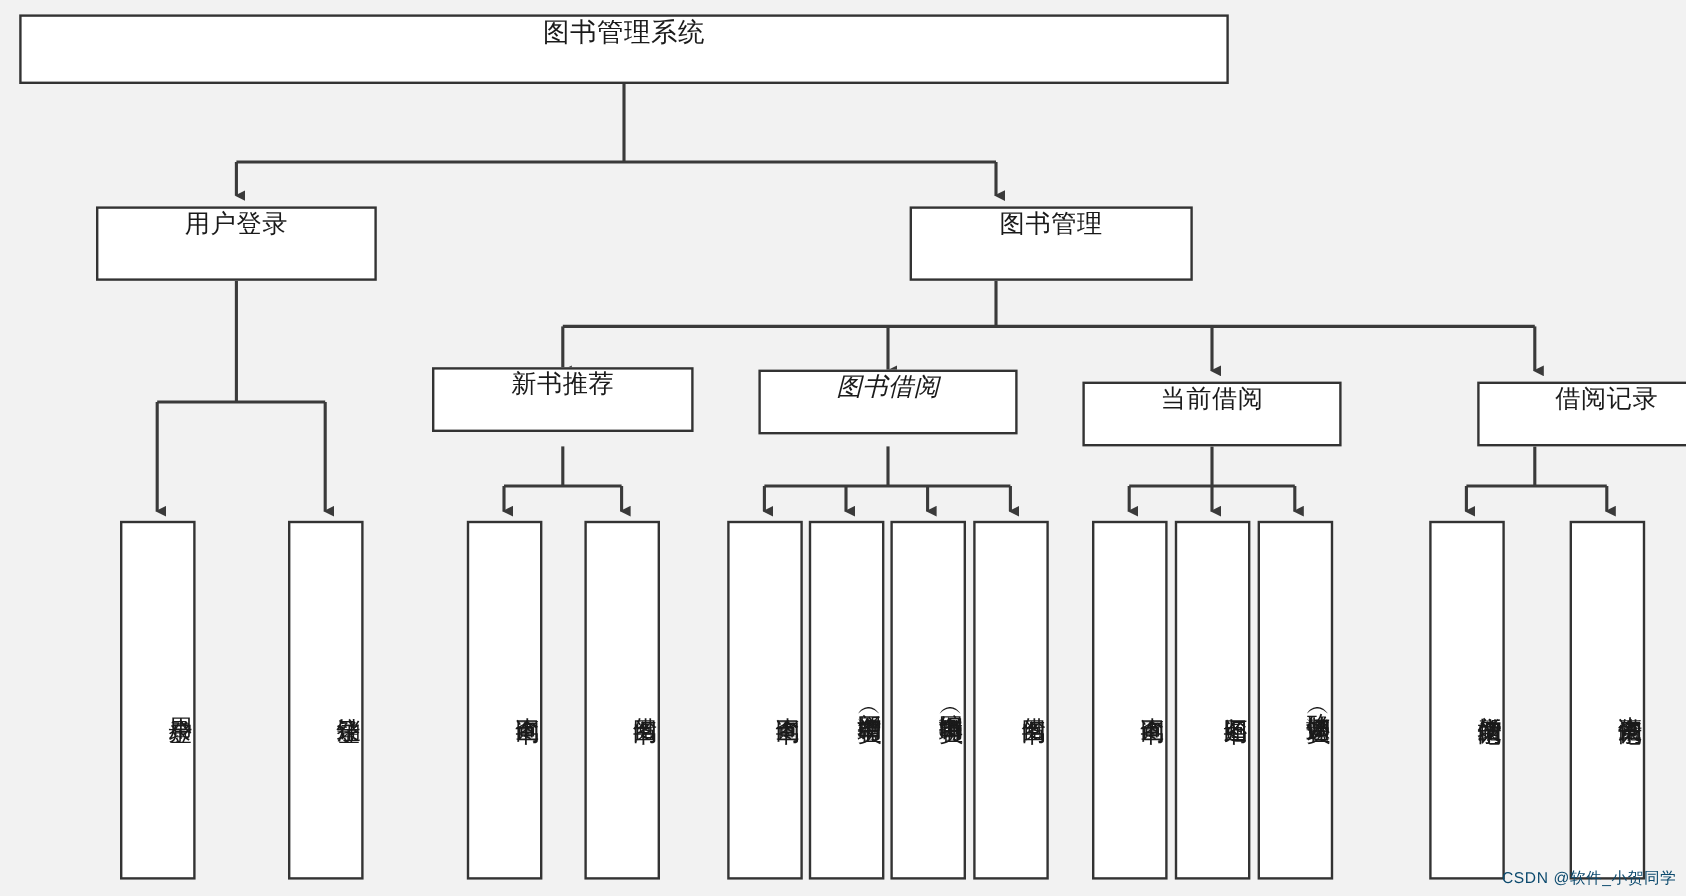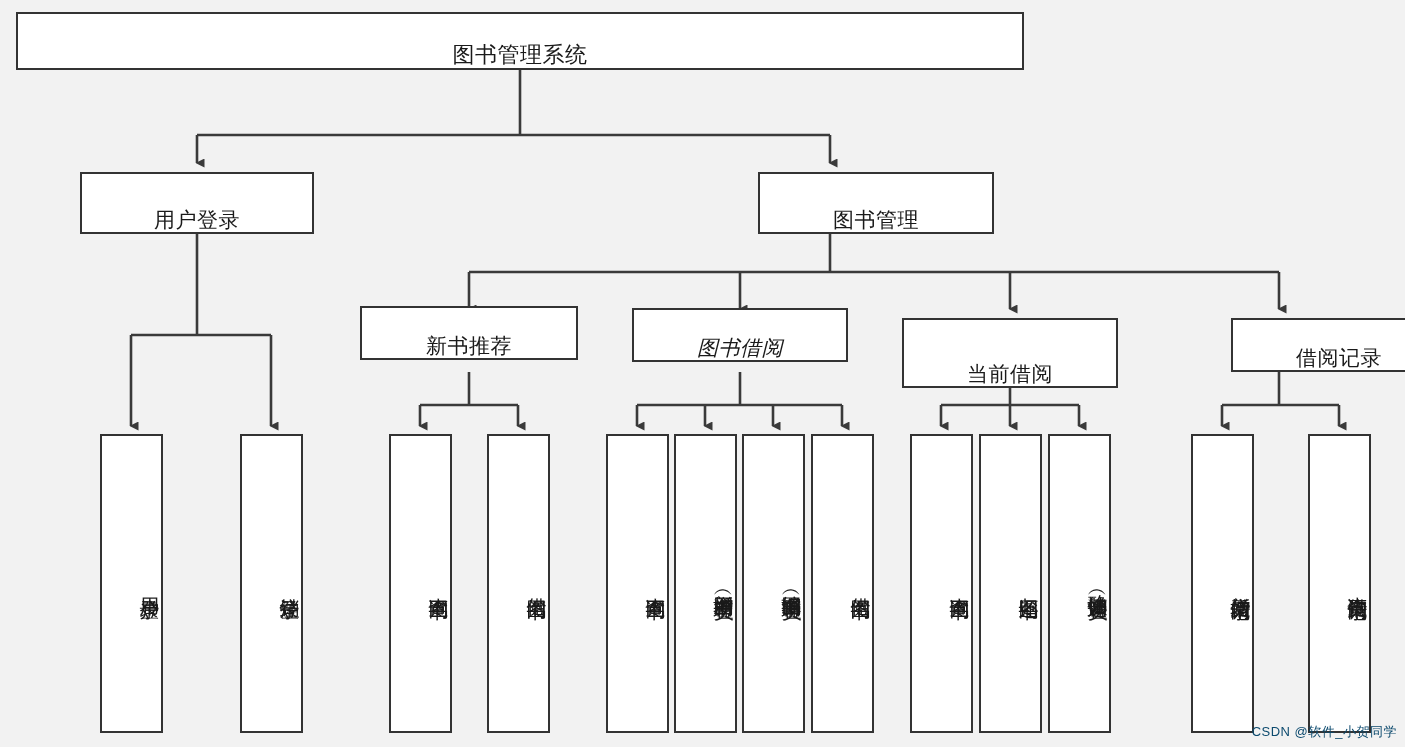--- a/index.html
+++ b/index.html
@@ -24,21 +24,21 @@
     width: 1405px;
     height: 747px;
     pointer-events: none;
   }
   .node {
     position: absolute;
     box-sizing: border-box;
     background: #ffffff;
     border: 2px solid #333333;
     display: flex;
-    align-items: flex-end;
+    align-items: flex-start;
     justify-content: center;
     color: #1a1a1a;
   }
   .node-h {
     font-size: 21px;
     line-height: 1.2;
     letter-spacing: 0.5px;
     white-space: nowrap;
   }
   .node-root {
@@ -136,21 +136,21 @@
   <div class="node node-h" style="left:712px; top:172px; width:236px; height:62px;margin-left:46px;">
     <span>图书管理</span>
   </div>
 
   <div class="node node-h" style="left:360px; top:306px; width:218px; height:54px;">
     <span>新书推荐</span>
   </div>
   <div class="node node-h" style="left:632px; top:308px; width:216px; height:54px;font-style:italic;">
     <span>图书借阅</span>
   </div>
-  <div class="node node-h" style="left:902px; top:318px; width:216px; height:70px;">
+  <div class="node node-h" style="left:902px; top:318px; width:216px; height:54px;">
     <span>当前借阅</span>
   </div>
   <div class="node node-h" style="left:1231px; top:318px; width:216px; height:54px;">
     <span>借阅记录</span>
   </div>
 
   <div class="node node-leaf" style="left:100px; top:434px; width:63px; height:299px;">
     <span class="leaf-text">用户登录</span>
   </div>
   <div class="node node-leaf" style="left:240px; top:434px; width:63px; height:299px;">

